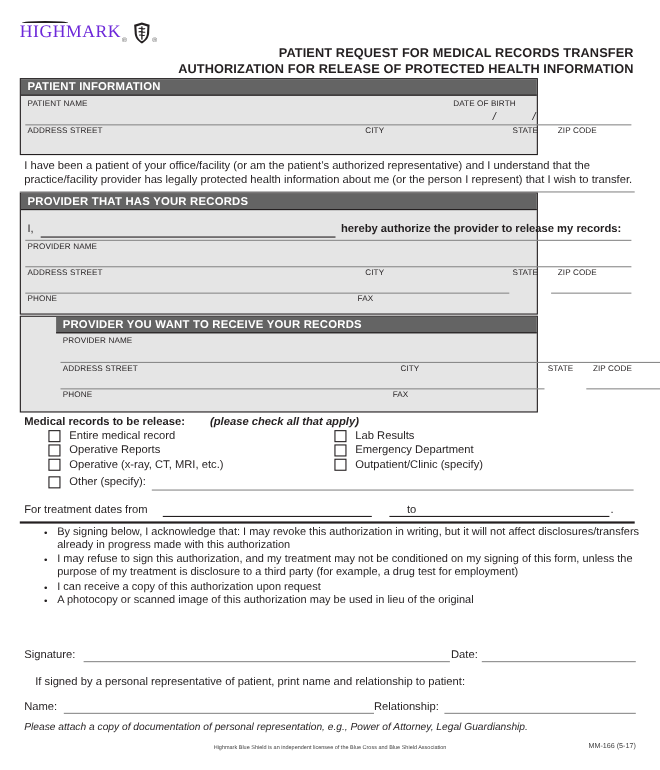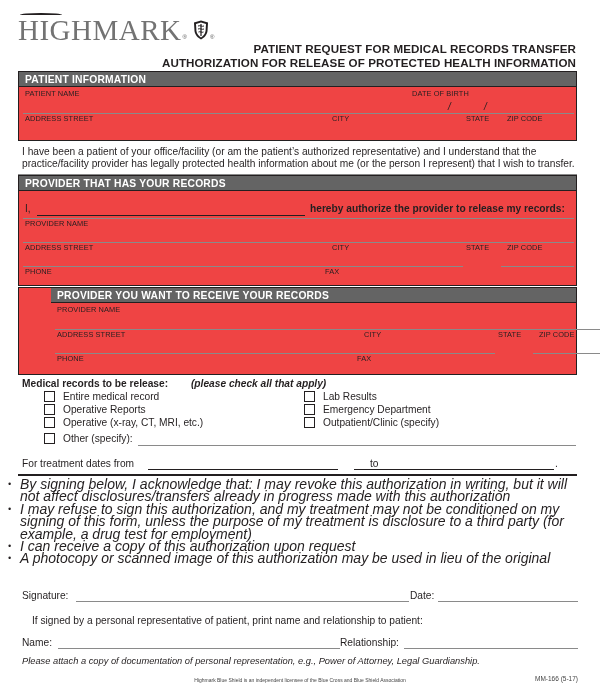--- a/index.html
+++ b/index.html
@@ -2,48 +2,48 @@
 <html><head>
 <meta charset="utf-8">
 <style>
   * { box-sizing: border-box; margin: 0; padding: 0; }
   html, body { width: 600px; height: 700px; background: #ffffff; overflow: hidden; }
   body { font-family: "Liberation Sans", sans-serif; color: #231f20; position: relative; }
   .abs { position: absolute; }
 
   
   .logo { left: 18px; top: 16px; height: 28px; display: flex; align-items: center; }
-  .logo-text { font-family: "Liberation Serif", serif; font-size: 29px; letter-spacing: 0.5px; color: #737373; position: relative; line-height: 1; }
+  .logo-text { font-family: "Liberation Serif", serif; font-size: 16px; letter-spacing: 0.5px; color: #6d28d9; position: relative; line-height: 1; }
   .logo-swoosh { position: absolute; left: 2px; top: -3px; width: 42px; height: 4px; border-top: 2px solid #231f20; border-radius: 50% 50% 0 0; }
   .logo-reg { font-size: 6px; margin-left: 1px; margin-top: 14px; color: #555; }
   .logo-shield { margin-left: 6px; width: 16px; height: 20px; }
 
   
   .title1, .title2 { right: 24px; font-weight: bold; font-size: 11.6px; letter-spacing: 0.1px; text-align: right; white-space: nowrap; }
   .title1 { top: 42px; }
   .title2 { top: 56px; }
 
   
-  .section { left: 18px; width: 559px; border: 1px solid #231f20; background: #ef4444; }
+  .section { left: 18px; width: 471px; border: 1px solid #231f20; background: #e5e5e5; }
   .section-header { background: #646464; color: #fff; font-weight: bold; font-size: 10.3px; height: 15px; line-height: 15px; padding-left: 6px; border-bottom: 1px solid #231f20; letter-spacing: 0.2px; }
   .field-label { position: absolute; font-size: 7.4px; color: #231f20; white-space: nowrap; letter-spacing: 0.1px; }
   .rule { position: absolute; height: 1px; background: #8a8a8a; }
   .slash { position: absolute; font-size: 10px; font-style: italic; }
 
   .para { left: 22px; width: 560px; font-size: 10.2px; line-height: 12.3px; }
   .hrule { position: absolute; height: 1px; background: #231f20; }
 
   .bold-line { font-size: 10px; font-weight: bold; }
   .line-field { position: absolute; height: 1px; background: #8a8a8a; }
 
   .cb-row { position: absolute; display: flex; align-items: center; font-size: 10.2px; }
   .cb { width: 11px; height: 11px; border: 1px solid #231f20; margin-right: 8px; background: #fff; cursor: pointer; }
 
   .txt { position: absolute; font-size: 10.2px; white-space: nowrap; }
-  .bullets { left: 8px; top: 478px; width: 560px; font-size: 14px; line-height: 12.4px; font-style: italic; }
+  .bullets { left: 40px; top: 478px; width: 560px; font-size: 10px; line-height: 12.4px; }
   .bullets li { list-style: none; position: relative; padding-left: 12px; }
   .bullets li::before { content: "•"; position: absolute; left: 0; top: 0; font-size: 9px; }
 
   .note { left: 22px; top: 656px; font-size: 9.3px; font-style: italic; white-space: nowrap; }
   .footer { left: 0; width: 600px; top: 677px; text-align: center; font-size: 5px; color: #444; }
   .formno { right: 22px; top: 675px; font-size: 6.5px; color: #444; }
 </style>
 </head>
 <body>
 

